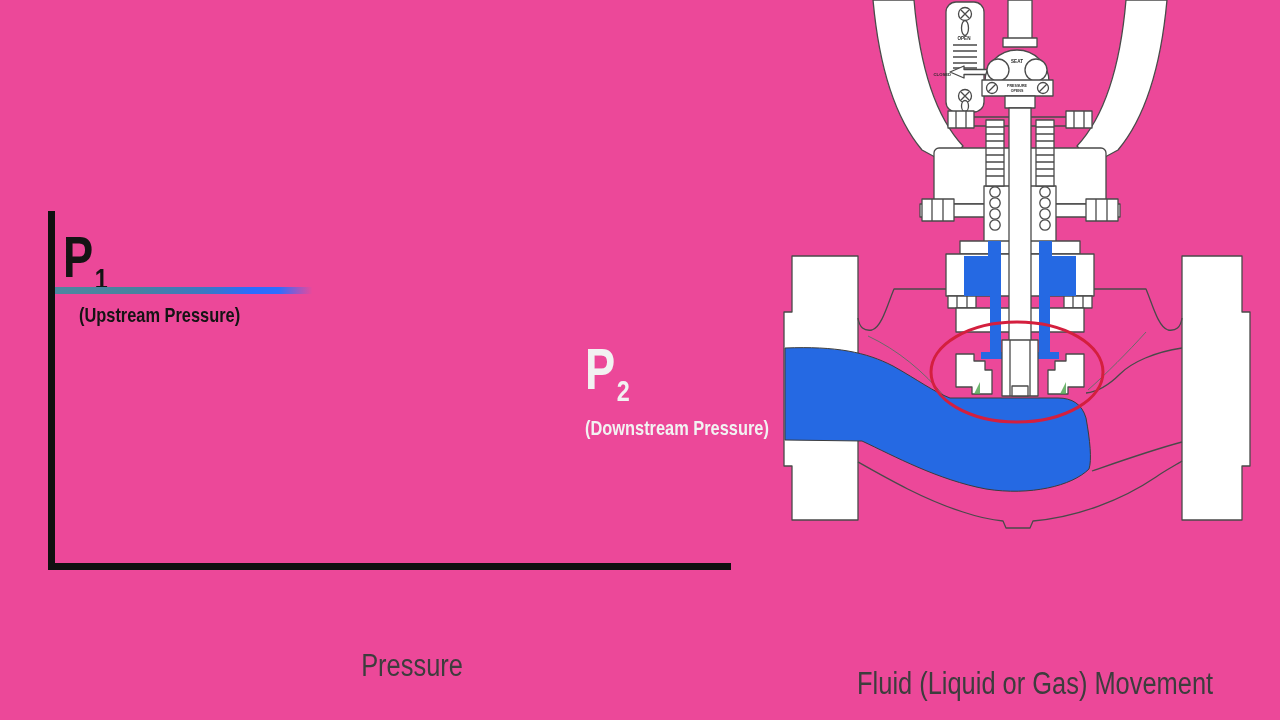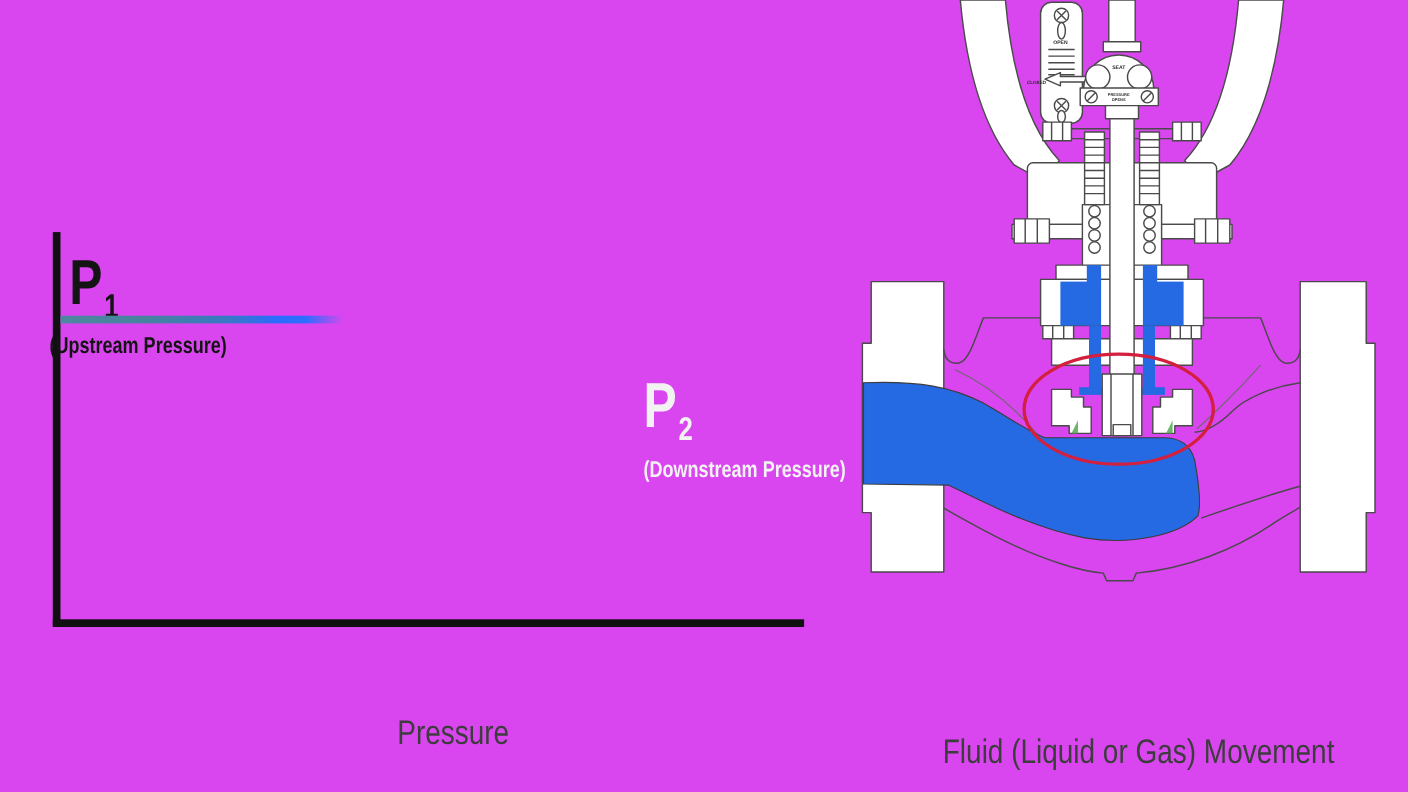--- a/index.html
+++ b/index.html
@@ -1,16 +1,16 @@
 <!DOCTYPE html>
 <html><head>
 <meta charset="utf-8">
 <style>
   html,body{margin:0;padding:0;background:#fff;}
-  #stage{position:relative;width:1280px;height:720px;background:#d946ef;overflow:hidden;
+  #stage{position:relative;width:1280px;height:720px;background:#ec4899;overflow:hidden;
          font-family:"Liberation Sans",sans-serif;}
   .abs{position:absolute;}
   
   .axis{background:#101010;}
   .cond{display:inline-block;transform:scaleX(0.78);transform-origin:0 50%;white-space:nowrap;}
   .p-big{font-size:58px;font-weight:bold;color:#141414;line-height:1;}
   .p-sub{font-size:30px;font-weight:bold;color:#141414;position:relative;top:12px;left:2px;}
   .p-cap{font-size:21px;font-weight:bold;color:#141414;}
   .faint .p-big,.faint .p-sub,.faint .p-cap{color:#f2f2f2;}
   .grad-line{height:7px;background:linear-gradient(90deg,#4d87a0 0%,#47829f 30%,#3a78c4 58%,
@@ -32,21 +32,21 @@
 
   <div class="abs axis" style="left:48px;top:211px;width:7px;height:359px;"></div>
   <div class="abs axis" style="left:48px;top:563px;width:683px;height:7px;"></div>
 
   <div class="abs" style="left:63px;top:228px;">
     <span class="cond"><span class="p-big">P</span><span class="p-sub">1</span></span>
   </div>
 
   <div class="abs grad-line" style="left:55px;top:287px;width:260px;"></div>
 
-  <div class="abs" style="left:45px;top:303px;">
+  <div class="abs" style="left:79px;top:303px;">
     <span class="cond p-cap">(Upstream Pressure)</span>
   </div>
 
   <div class="abs faint" style="left:585px;top:340px;">
     <span class="cond"><span class="p-big">P</span><span class="p-sub">2</span></span>
   </div>
   <div class="abs faint" style="left:585px;top:416px;">
     <span class="cond p-cap">(Downstream Pressure)</span>
   </div>
 

